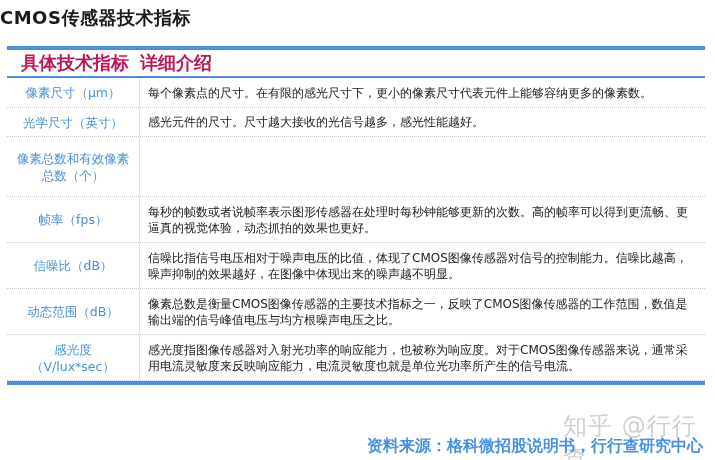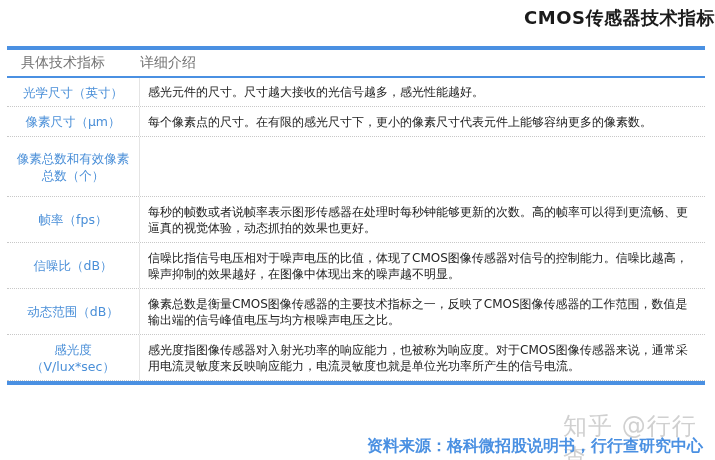--- a/index.html
+++ b/index.html
@@ -2,33 +2,33 @@
 <html><head>
   <meta charset="utf-8">
   <style>
     html, body { margin: 0; padding: 0; background: #ffffff; }
     body {
       width: 715px; height: 460px; position: relative; overflow: hidden;
       font-family: "DejaVu Sans", "Liberation Sans", sans-serif;
     }
     .title {
       position: absolute; left: 0; top: 6px; width: 715px;
-      text-align: right; font-size: 18px; font-weight: bold; color: #1a1a1a;
+      text-align: left; font-size: 18px; font-weight: bold; color: #1a1a1a;
       letter-spacing: 0.5px;
     }
     .table {
       position: absolute; left: 7px; top: 46px; width: 698px;
     }
     .top-bar { height: 4px; background: #4a90e2; }
     .header-row {
       display: flex; height: 26px; align-items: center;
       border-bottom: 2px solid #4a90e2;
     }
     .hcell {
-      font-size: 14px; font-weight: normal; color: #737373;
+      font-size: 18px; font-weight: bold; color: #be185d;
     }
     .hcell.left { width: 133px; padding-left: 14px; box-sizing: border-box; }
     .hcell.right { flex: 1; padding-right: 130px; box-sizing: border-box; }
     .row {
       display: flex; align-items: center;
       border-bottom: 1px dotted #c8c8c8;
       box-sizing: border-box;
     }
     .row:last-child { border-bottom: none; }
     .cell-left {
@@ -59,27 +59,27 @@
 
 <div class="title">CMOS传感器技术指标</div>
 
 <div class="table">
   <div class="top-bar"></div>
   <div class="header-row">
     <div class="hcell left">具体技术指标</div>
     <div class="hcell right">详细介绍</div>
   </div>
 
+  <div class="row" style="height:30px">
+    <div class="cell-left">像素尺寸（μm）</div>
+    <div class="cell-right">每个像素点的尺寸。在有限的感光尺寸下，更小的像素尺寸代表元件上能够容纳更多的像素数。</div>
+  </div>
   <div class="row" style="height:29px">
     <div class="cell-left">光学尺寸（英寸）</div>
     <div class="cell-right">感光元件的尺寸。尺寸越大接收的光信号越多，感光性能越好。</div>
-  </div>
-  <div class="row" style="height:30px">
-    <div class="cell-left">像素尺寸（μm）</div>
-    <div class="cell-right">每个像素点的尺寸。在有限的感光尺寸下，更小的像素尺寸代表元件上能够容纳更多的像素数。</div>
   </div>
   <div class="row" style="height:60px">
     <div class="cell-left">像素总数和有效像素总数（个）</div>
   </div>
   <div class="row" style="height:46px">
     <div class="cell-left">帧率（fps）</div>
     <div class="cell-right">每秒的帧数或者说帧率表示图形传感器在处理时每秒钟能够更新的次数。高的帧率可以得到更流畅、更逼真的视觉体验，动态抓拍的效果也更好。</div>
   </div>
   <div class="row" style="height:46px">
     <div class="cell-left">信噪比（dB）</div>

